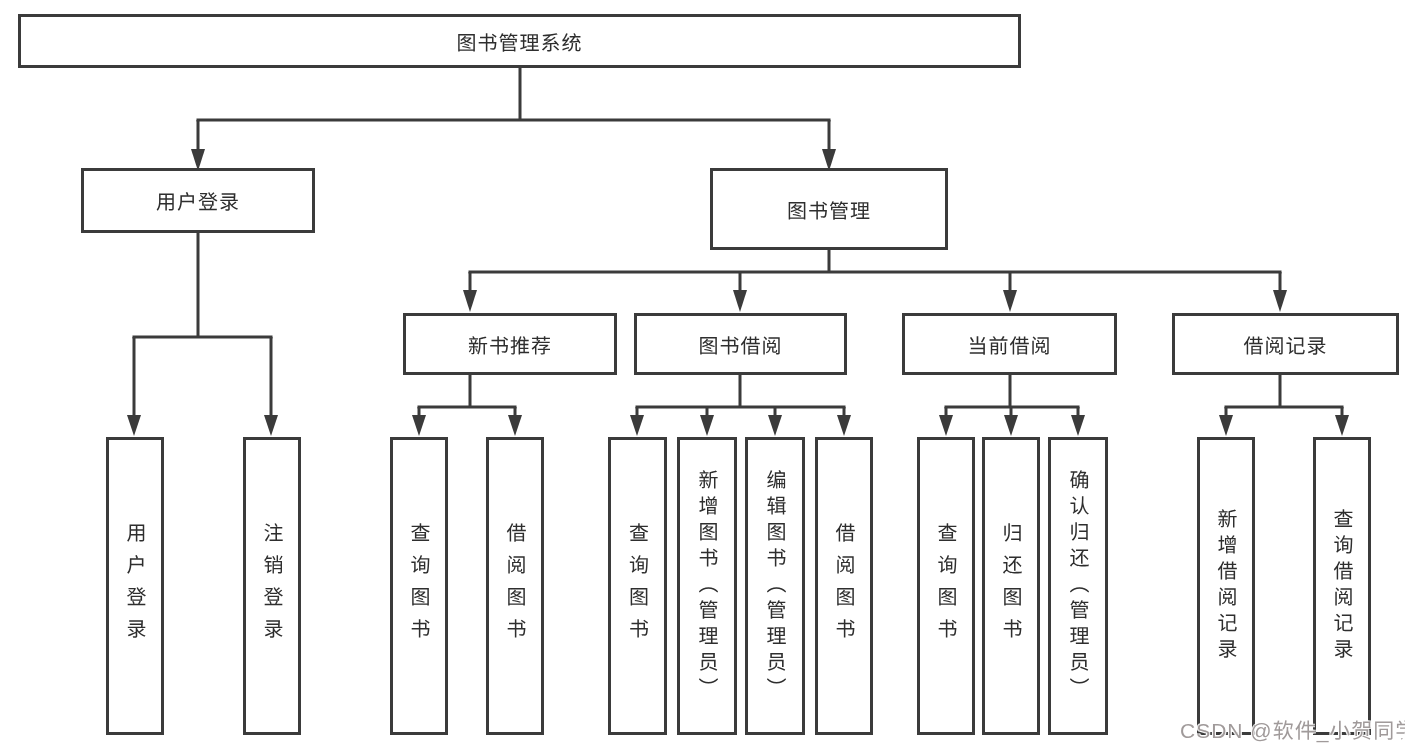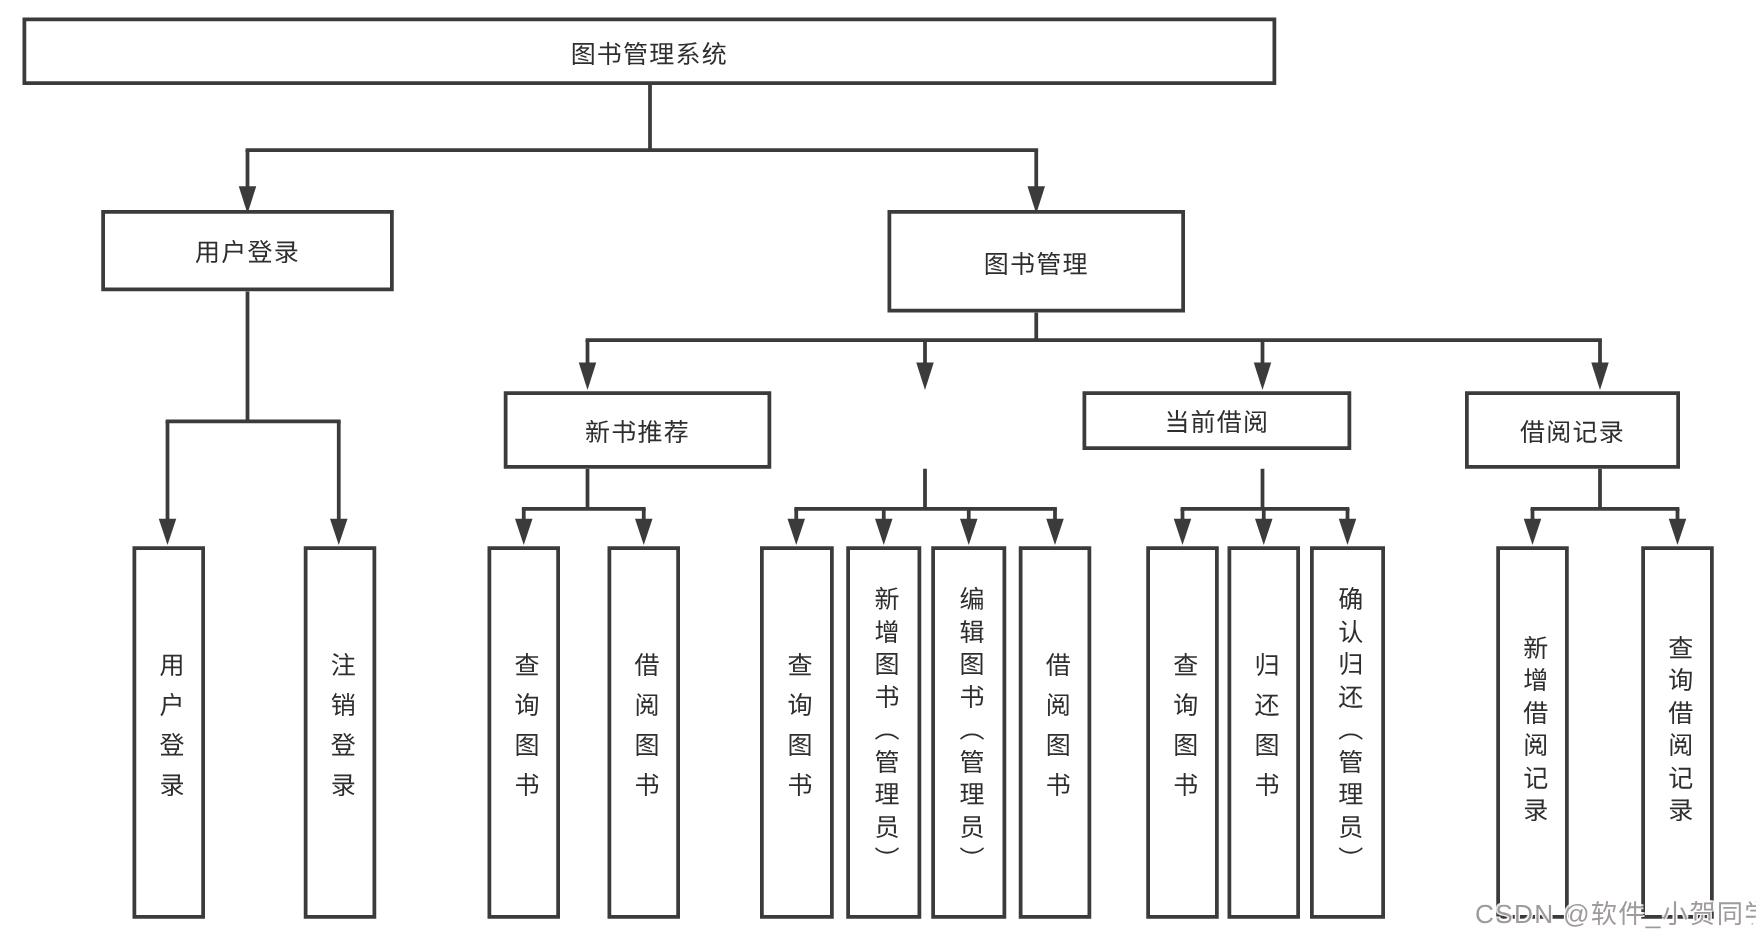--- a/index.html
+++ b/index.html
@@ -130,24 +130,27 @@
   <div class="box" style="left:81px;top:168px;width:234px;height:65px;">
     <span class="hlabel">用户登录</span>
   </div>
   <div class="box" style="left:710px;top:168px;width:238px;height:82px;">
     <span class="hlabel">图书管理</span>
   </div>
 
   <div class="box" style="left:363px;top:313px;width:214px;height:62px;margin-left:40px;">
     <span class="hlabel">新书推荐</span>
   </div>
-  <div class="box" style="left:866px;top:313px;width:215px;height:47px;">
+  <div class="box" style="left:634px;top:313px;width:213px;height:62px;">
+    <span class="hlabel">图书借阅</span>
+  </div>
+  <div class="box" style="left:902px;top:313px;width:215px;height:62px;">
     <span class="hlabel">当前借阅</span>
   </div>
-  <div class="box" style="left:1172px;top:313px;width:172px;height:62px;">
+  <div class="box" style="left:1172px;top:313px;width:227px;height:62px;">
     <span class="hlabel">借阅记录</span>
   </div>
 
   <div class="box" style="left:106px;top:437px;width:58px;height:298px;">
     <span class="vtext">用户登录</span>
   </div>
   <div class="box" style="left:243px;top:437px;width:58px;height:298px;">
     <span class="vtext">注销登录</span>
   </div>
 

